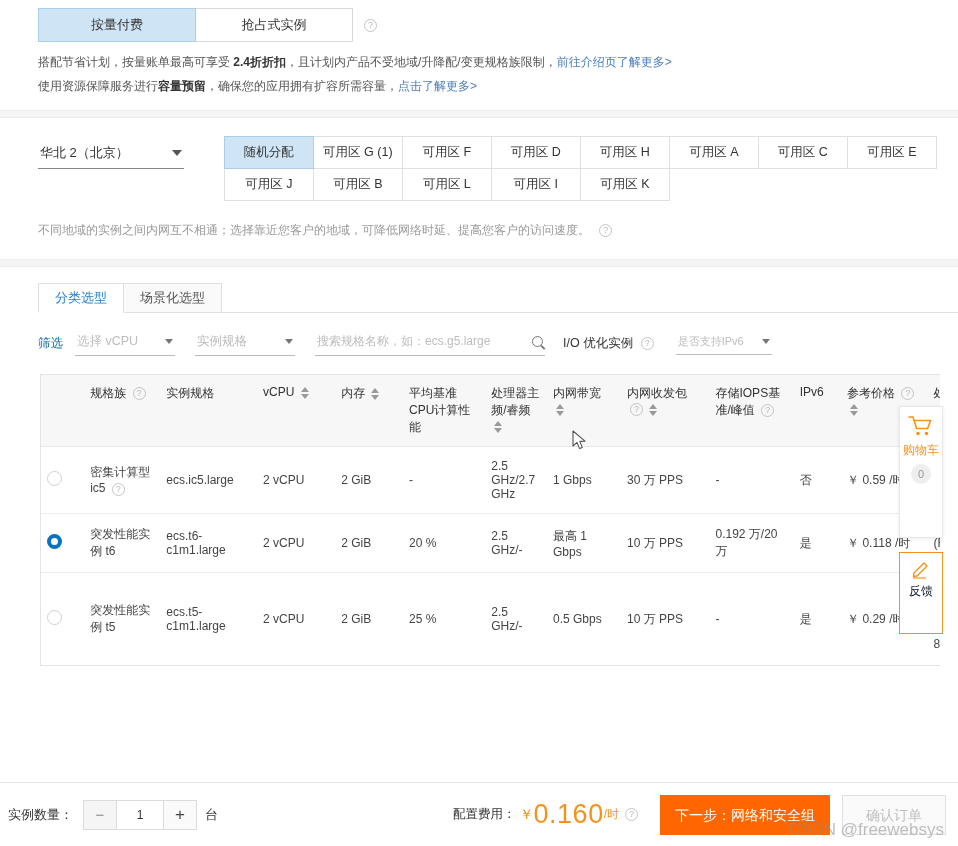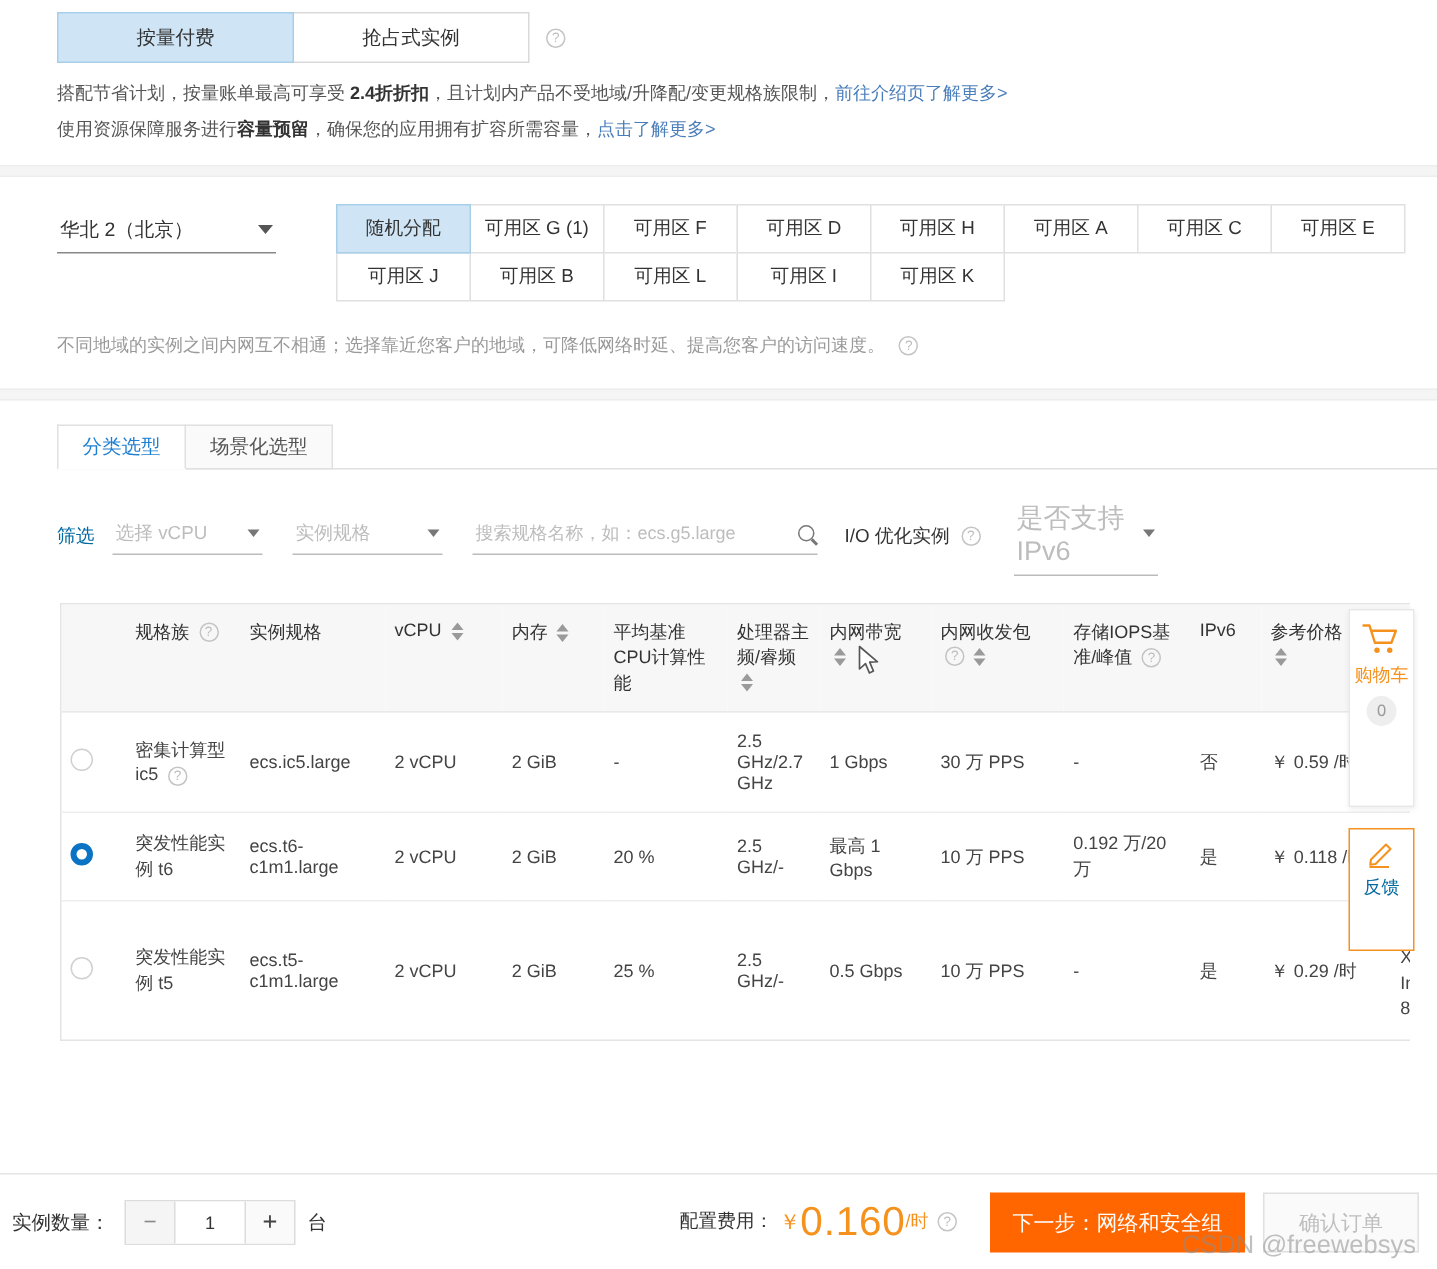--- a/index.html
+++ b/index.html
@@ -93,21 +93,21 @@
     width: 230px; border-bottom: 1px solid #bbb; padding: 2px 2px 5px 2px;
     display: flex; justify-content: space-between; align-items: center;
     font-size: 12px; color: #bdbdbd; margin-right: 18px;
   }
   .mag { width:11px;height:11px;border:1.6px solid #777; border-radius:50%; position:relative; display:inline-block;}
   .mag::after{content:"";position:absolute;width:1.6px;height:5px;background:#777;right:-2px;bottom:-4px;transform:rotate(-45deg);}
   .io-opt { font-size: 12.5px; color: #333; margin-right: 22px; white-space: nowrap; }
   .ipv6-select {
     width: 96px; border-bottom: 1px solid #bbb; padding: 2px 2px 5px 2px;
     display: flex; justify-content: space-between; align-items: center;
-    font-size: 18px; color: #bdbdbd; cursor: pointer;
+    font-size: 11px; color: #bdbdbd; cursor: pointer;
   }
 
   
   .table-wrap { margin: 18px 0 0 40px; width: 900px; border: 1px solid #e4e4e4; border-right: none; overflow: hidden; }
   table.spec { border-collapse: collapse; width: 1010px; table-layout: fixed; }
   table.spec thead th {
     background: #f7f7f7; font-weight: normal; font-size: 12px; color: #333;
     padding: 10px 6px; text-align: left; vertical-align: top; border-bottom: 1px solid #e8e8e8;
   }
   table.spec tbody td {
@@ -147,21 +147,21 @@
   }
   .cart-label { font-size: 12px; color: #f5921e; line-height: 15px; margin-top: 3px; }
   .cart-count {
     width: 20px; height: 20px; border-radius: 50%; background: #eeeeee;
     color: #999; font-size: 11px; line-height: 20px; margin: 6px auto 0 auto;
   }
   .float-feedback {
     position: absolute; left: 899px; top: 552px; width: 44px; height: 82px;
     border: 1px solid #f5921e; background: #fff; text-align: center; padding-top: 6px; cursor: pointer;
   }
-  .fb-label { font-size: 12px; color: #0369a1; line-height: 15px; margin-top: 2px; }
+  .fb-label { font-size: 12px; color: #0f172a; line-height: 15px; margin-top: 2px; }
 
   
   .bottom-bar {
     position: absolute; left: 0; bottom: 0; width: 958px; height: 64px;
     background: #fff; border-top: 1px solid #e4e4e4; display: flex; align-items: center;
   }
   .qty-label { font-size: 13px; color: #333; margin-left: 8px; }
   .stepper { display: flex; margin-left: 10px; border: 1px solid #dcdcdc; height: 30px; }
   .step-btn { width: 32px; height: 28px; line-height: 28px; text-align:center; background:#f5f5f5; color:#888; font-size:15px; cursor:pointer;}
   .step-btn.plus { background:#fafafa; color:#444; font-size:17px;}

